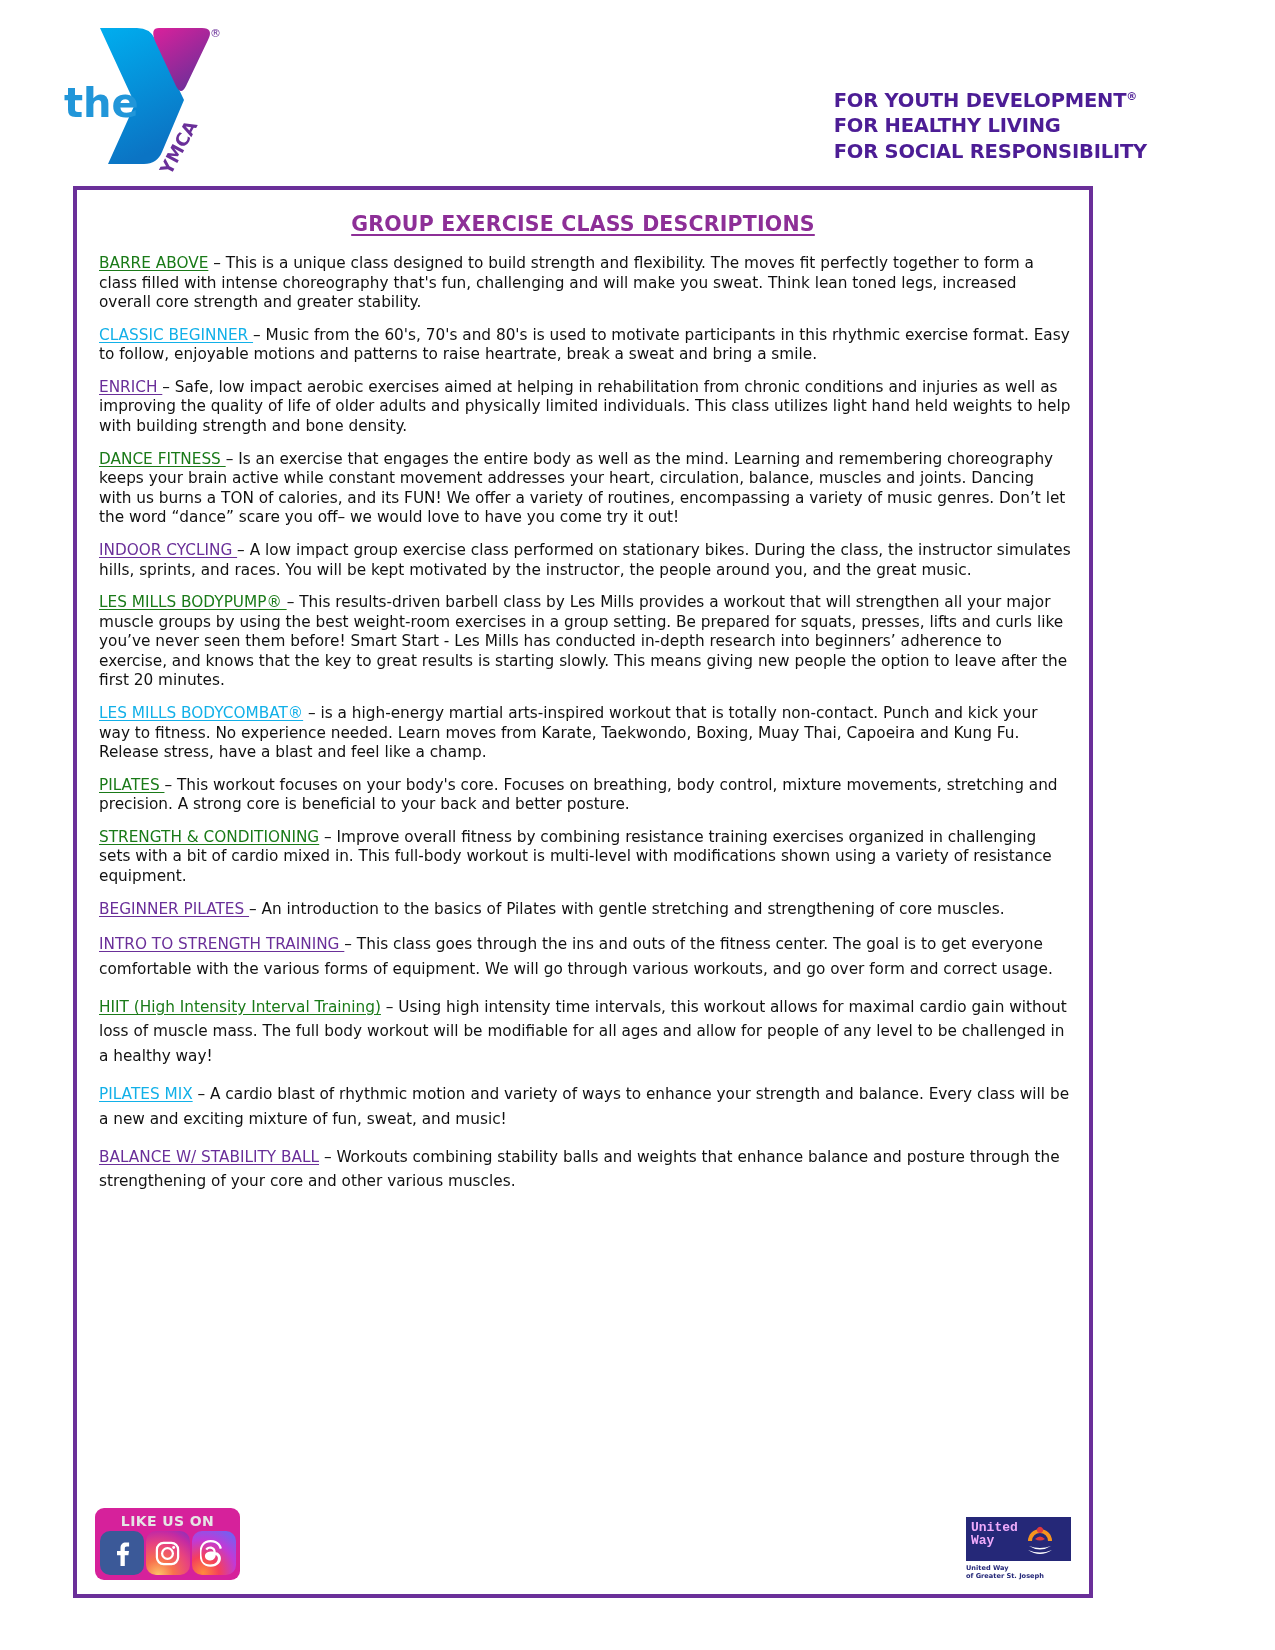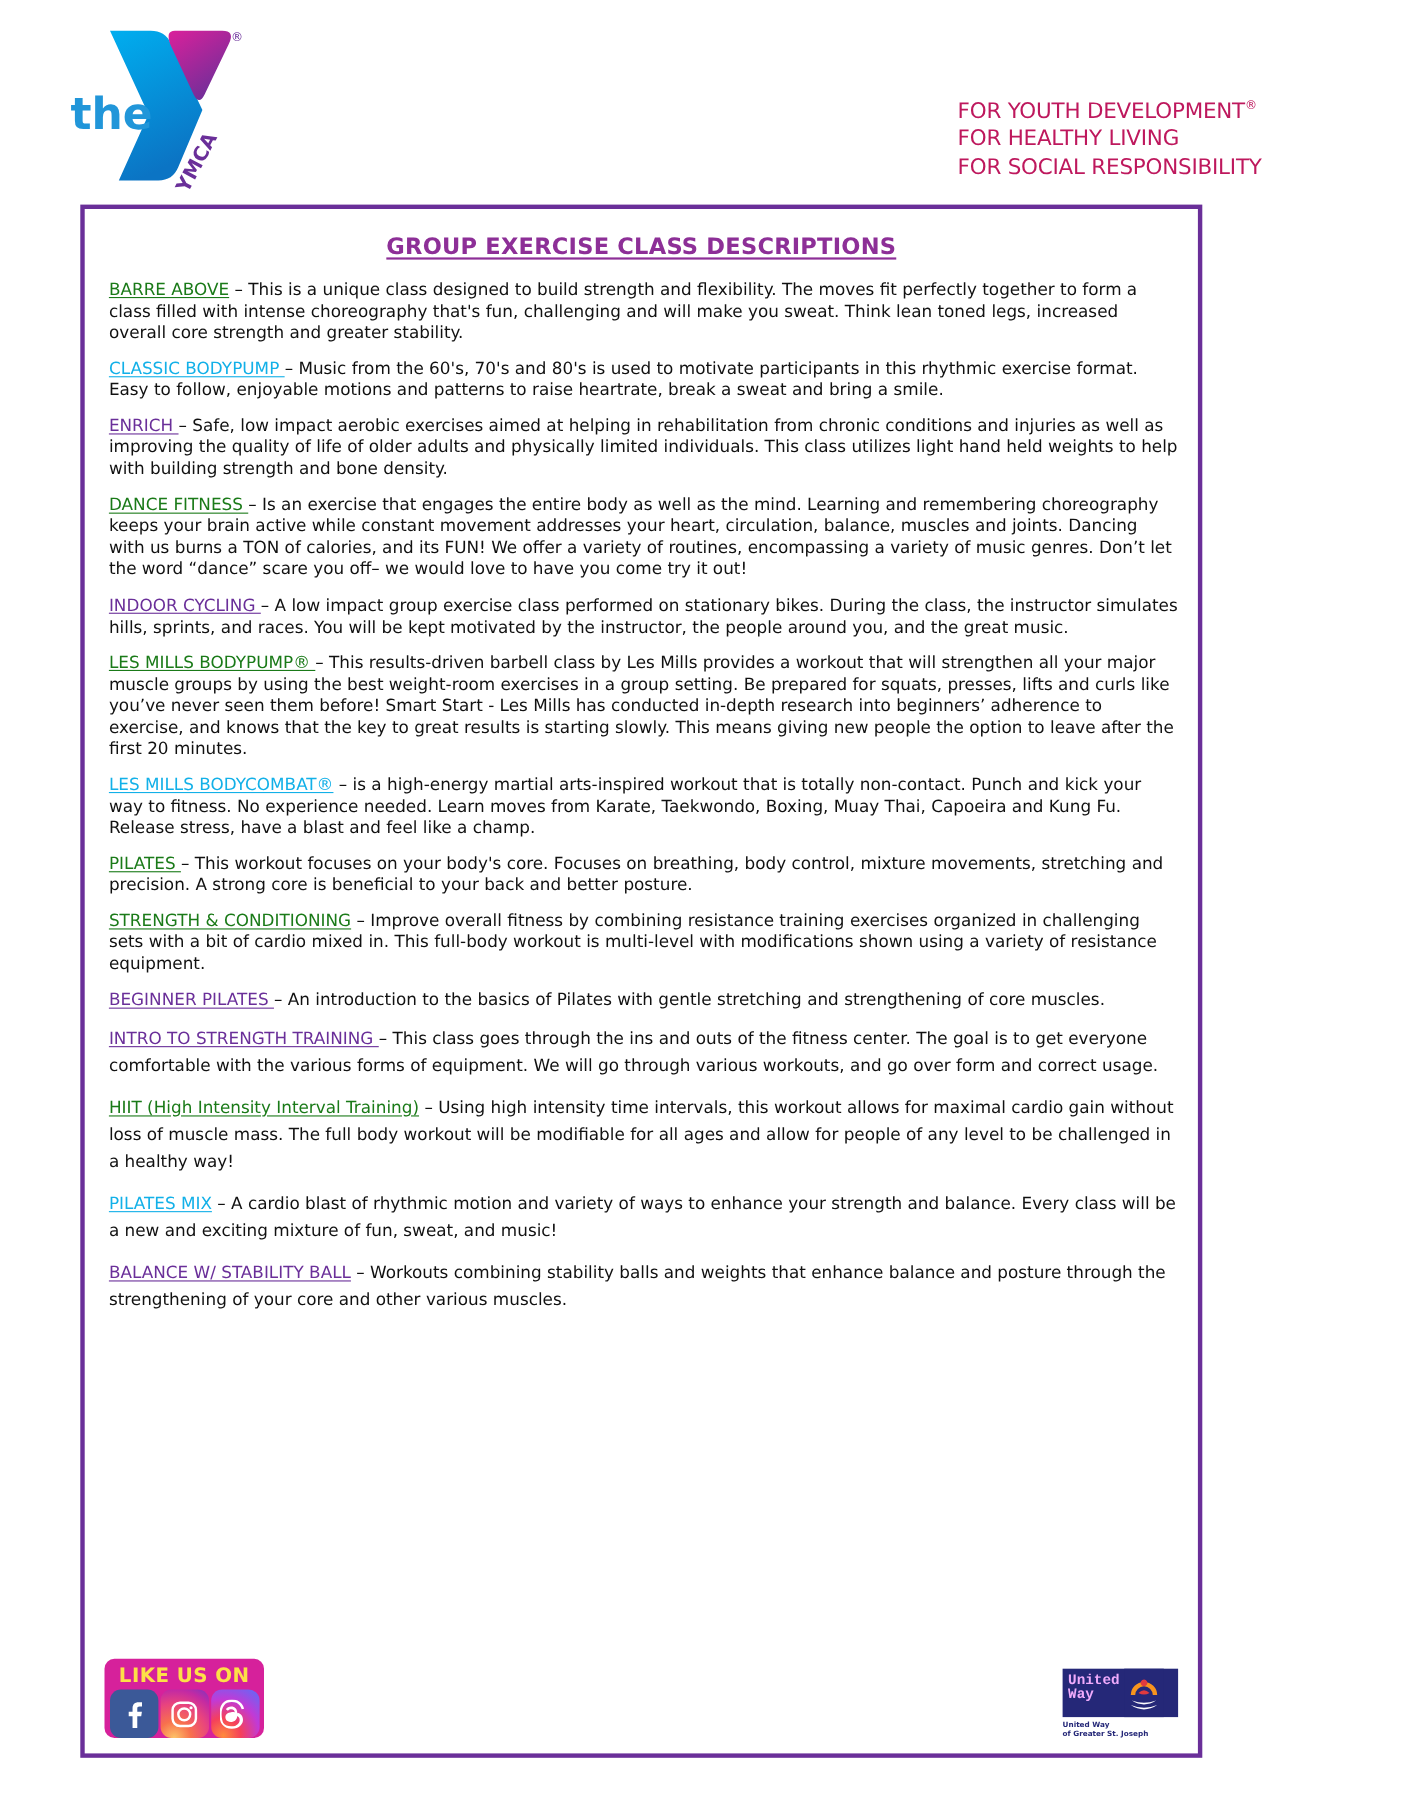--- a/index.html
+++ b/index.html
@@ -26,22 +26,22 @@
     width: 210px; height: 165px;
   }
   .logo-svg { display:block; }
   .tagline {
     position: absolute;
     right: 128px; top: 88px;
     text-align: left;
     line-height: 1.30;
   }
   .tagline div {
-    color: #be185d;
-    font-weight: normal;
+    color: #4c1d95;
+    font-weight: bold;
     font-size: 19.5px;
     letter-spacing: -0.2px;
     font-family: "DejaVu Sans", "Liberation Sans", sans-serif;
     white-space: nowrap;
   }
   .tagline .reg { font-size: 11px; vertical-align: super; }
 
   
   .doc-box {
     position: absolute;
@@ -97,23 +97,23 @@
     position: absolute;
     left: 4px; bottom: 6px;
     width: 145px; height: 72px;
     border-radius: 9px;
     background: #d6219b;
     overflow: hidden;
   }
   .social-badge .like-txt {
     display: block;
     text-align: center;
-    color: #fde047;
-    font-weight: bold;
-    font-size: 18px;
+    color: #e5e5e5;
+    font-weight: bold;
+    font-size: 14px;
     letter-spacing: 0.4px;
     padding: 5px 0 2px 0;
     font-family: "DejaVu Sans", "Liberation Sans", sans-serif;
   }
   .icon-row {
     display: flex;
     gap: 0px;
     padding: 0 3px 3px 3px;
     justify-content: center;
   }
@@ -196,21 +196,21 @@
     <div>FOR SOCIAL RESPONSIBILITY</div>
   </div>
 </div>
 
 <div class="doc-box">
 
   <div class="doc-title">GROUP EXERCISE CLASS DESCRIPTIONS</div>
 
   <div class="class-list">
       <div class="class-entry"><span class="class-name c-green">BARRE ABOVE</span><span> – </span><span class="class-desc">This is a unique class designed to build strength and flexibility. The moves fit perfectly together to form a class filled with intense choreography that's fun, challenging and will make you sweat. Think lean toned legs,  increased overall core strength and greater stability.</span></div>
-      <div class="class-entry"><span class="class-name c-cyan">CLASSIC BODYPUMP </span><span>– </span><span class="class-desc">Music from the 60's, 70's and 80's is used to motivate participants in this rhythmic exercise format. Easy to follow, enjoyable motions and patterns to raise heartrate, break a sweat and bring a smile.</span></div>
+      <div class="class-entry"><span class="class-name c-cyan">CLASSIC BEGINNER </span><span>– </span><span class="class-desc">Music from the 60's, 70's and 80's is used to motivate participants in this rhythmic exercise format. Easy to follow, enjoyable motions and patterns to raise heartrate, break a sweat and bring a smile.</span></div>
       <div class="class-entry"><span class="class-name c-purple">ENRICH </span><span>–  </span><span class="class-desc">Safe, low impact aerobic exercises aimed at helping in rehabilitation from chronic conditions and injuries as well as improving the quality of life of older adults and physically limited individuals. This class utilizes light hand held weights to help with building strength and bone density.</span></div>
       <div class="class-entry"><span class="class-name c-green">DANCE FITNESS </span><span>– </span><span class="class-desc">Is an exercise that engages the entire body as well as the mind. Learning and remembering choreography keeps your brain active while constant movement addresses your heart, circulation, balance, muscles and joints. Dancing with us burns a TON of calories, and its FUN! We offer a variety of routines, encompassing a variety of music genres. Don’t let the word “dance” scare you off– we would love to have you come try it out!</span></div>
       <div class="class-entry"><span class="class-name c-purple">INDOOR CYCLING </span><span>– </span><span class="class-desc">A low impact group exercise class performed on stationary bikes. During the class, the instructor simulates hills, sprints, and races. You will be kept motivated by the instructor, the people around you, and the great music.</span></div>
       <div class="class-entry"><span class="class-name c-green">LES MILLS BODYPUMP® </span><span>– </span><span class="class-desc">This results-driven barbell class by Les Mills provides a workout that will strengthen all your major muscle groups by using the best weight-room exercises in a group setting. Be prepared for squats, presses, lifts and curls like you’ve never seen them before! Smart Start - Les Mills has conducted in-depth research into beginners’ adherence to exercise, and knows that the key to great results is starting slowly. This means giving new people the option to leave after the first 20 minutes.</span></div>
       <div class="class-entry"><span class="class-name c-cyan">LES MILLS BODYCOMBAT®</span><span> – </span><span class="class-desc">is a high-energy martial arts-inspired workout that is totally non-contact. Punch and kick your way to fitness. No experience needed. Learn moves from Karate, Taekwondo, Boxing, Muay Thai, Capoeira and Kung Fu. Release stress, have a blast and feel like a champ.</span></div>
       <div class="class-entry"><span class="class-name c-green">PILATES </span><span>– </span><span class="class-desc">This workout focuses on your body's core. Focuses on breathing, body control, mixture movements, stretching and precision. A strong core is beneficial to your back and better posture.</span></div>
       <div class="class-entry"><span class="class-name c-green">STRENGTH &amp; CONDITIONING</span><span> – </span><span class="class-desc">Improve overall fitness by combining resistance training exercises organized in challenging sets with a bit of cardio mixed in. This full-body workout is multi-level with modifications shown using a variety of resistance equipment.</span></div>
       <div class="class-entry"><span class="class-name c-purple">BEGINNER PILATES </span><span>– </span><span class="class-desc">An introduction to the basics of Pilates with gentle stretching and strengthening of core muscles.</span></div>
       <div class="class-entry loose"><span class="class-name c-purple">INTRO TO STRENGTH TRAINING </span><span>– </span><span class="class-desc">This class goes through the ins and outs of the fitness center. The goal is to get everyone comfortable with the various forms of equipment. We will go through various workouts, and go over form and correct usage.</span></div>
       <div class="class-entry loose"><span class="class-name c-green">HIIT (High Intensity Interval Training)</span><span> – </span><span class="class-desc">Using high intensity time intervals, this workout allows for maximal cardio gain without loss of muscle mass. The full body workout will be modifiable for all ages and allow for people of any level to be challenged in a healthy way!</span></div>

